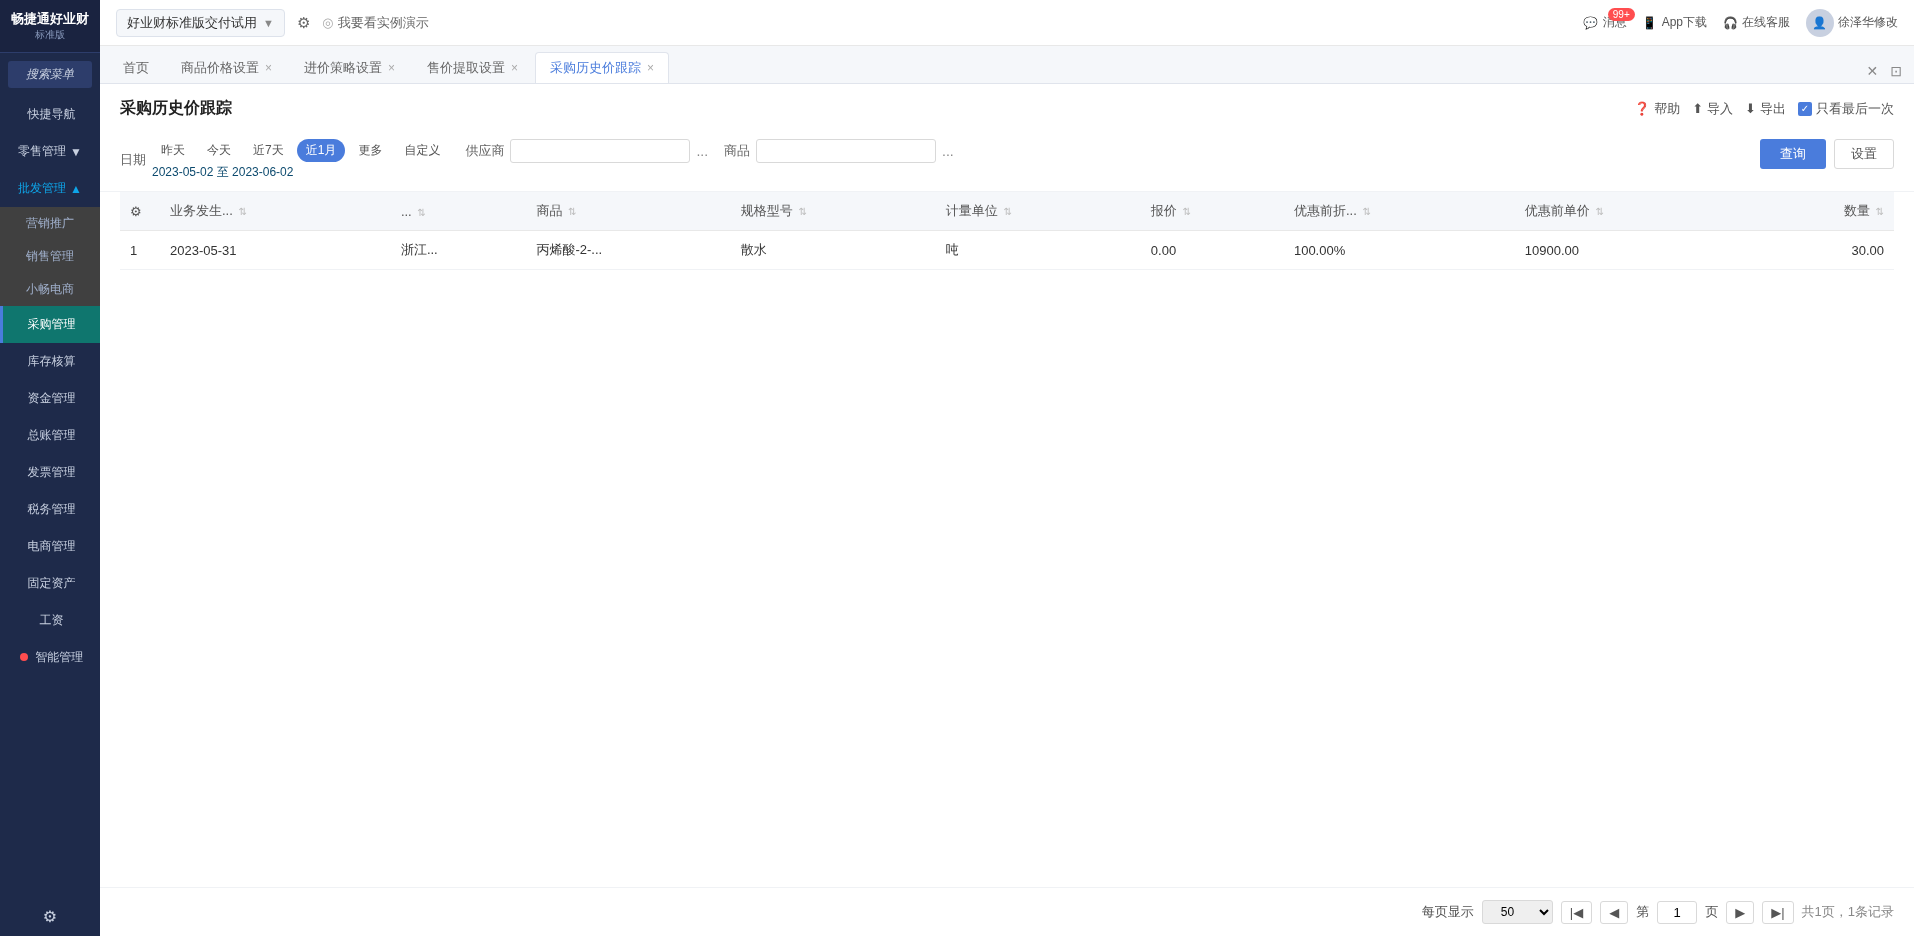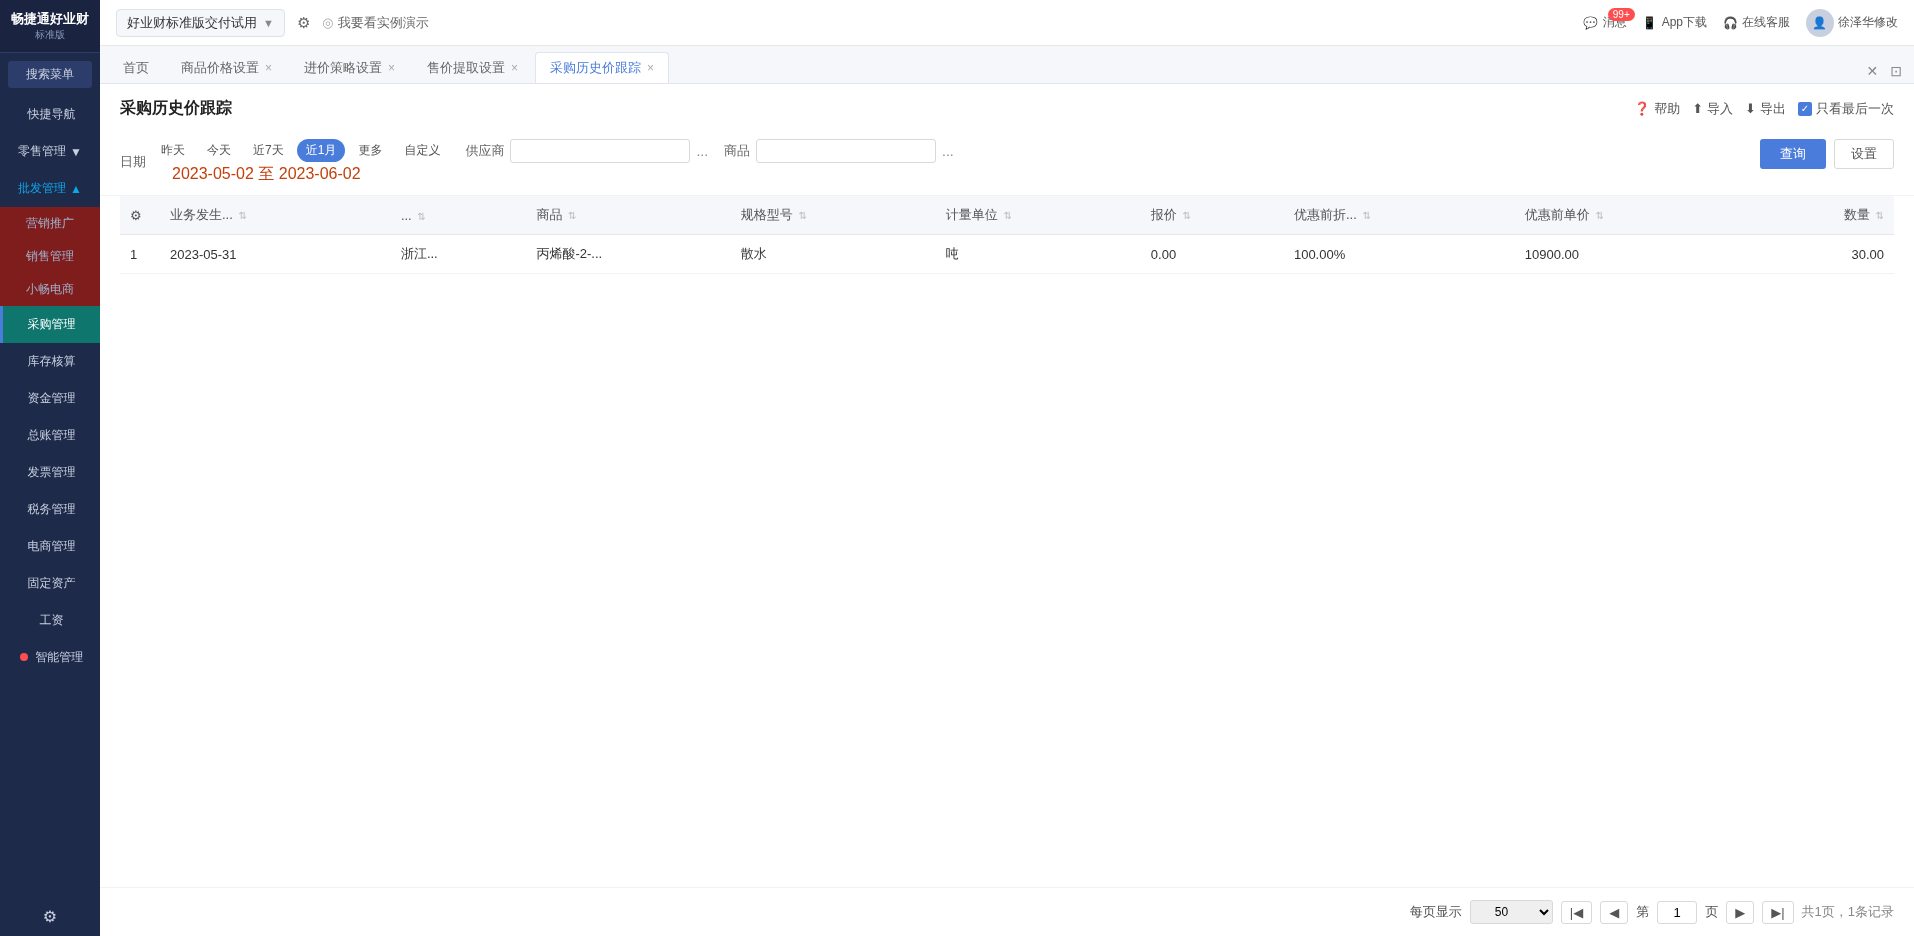--- a/index.html
+++ b/index.html
@@ -4,26 +4,26 @@
   <style>
     * { box-sizing: border-box; margin: 0; padding: 0; }
     body { font-family: 'Microsoft YaHei', 'PingFang SC', sans-serif; font-size: 13px; background: #f0f2f5; color: #333; display: flex; height: 936px; overflow: hidden; }
 
     
     .sidebar { width: 100px; background: #1e2a4a; color: #c8d0e0; display: flex; flex-direction: column; flex-shrink: 0; }
     .sidebar-logo { padding: 10px 8px; background: #1a2340; text-align: center; color: #fff; font-size: 11px; line-height: 1.4; border-bottom: 1px solid #2d3d6b; }
     .sidebar-logo .logo-title { font-size: 13px; font-weight: bold; color: #fff; }
     .sidebar-logo .logo-sub { font-size: 10px; color: #8899bb; }
     .sidebar-search { padding: 8px; }
-    .sidebar-search-btn { width: 100%; background: #2d3d6b; border: none; color: #c8d0e0; padding: 5px 8px; border-radius: 3px; cursor: pointer; font-size: 12px; text-align: center; }
+    .sidebar-search-btn { width: 100%; background: #2d3d6b; border: none; color: #c8d0e0; padding: 5px 8px; border-radius: 3px; cursor: pointer; font-size: 12px; text-align: center; font-style: italic; }
     .sidebar-nav-item { padding: 10px 8px; text-align: center; cursor: pointer; font-size: 12px; color: #c8d0e0; border-left: 3px solid transparent; }
     .sidebar-nav-item.active { background: #0f766e; color: #fff; border-left-color: #4a7cdc; }
     .sidebar-section-header { padding: 10px 8px; text-align: center; cursor: pointer; font-size: 12px; color: #c8d0e0; display: flex; align-items: center; justify-content: center; gap: 4px; }
     .sidebar-section-header.expanded { color: #0ea5e9; }
-    .sidebar-sub-items { background: #7f1d1d; }
+    .sidebar-sub-items { background: #404040; }
     .sidebar-sub-item { padding: 8px 8px; text-align: center; cursor: pointer; font-size: 12px; color: #a0b0cc; }
     .sidebar-bottom { margin-top: auto; padding: 10px 8px; text-align: center; }
     .sidebar-gear { color: #c8d0e0; cursor: pointer; font-size: 16px; }
     .dot-indicator { width: 8px; height: 8px; background: #ff4d4f; border-radius: 50%; display: inline-block; margin-right: 4px; }
 
     
     .main { flex: 1; display: flex; flex-direction: column; overflow: hidden; }
 
     
     .topbar { background: #fff; border-bottom: 1px solid #e8e8e8; padding: 0 16px; height: 46px; display: flex; align-items: center; gap: 12px; }
@@ -56,38 +56,38 @@
     .checkbox-label { display: flex; align-items: center; gap: 4px; font-size: 13px; color: #555; cursor: pointer; }
     .checkbox-blue { width: 14px; height: 14px; background: #4a7cdc; border-radius: 2px; display: inline-flex; align-items: center; justify-content: center; color: #fff; font-size: 10px; }
 
     
     .filter-bar { padding: 10px 20px; border-bottom: 1px solid #f0f2f5; display: flex; align-items: flex-start; gap: 16px; flex-wrap: wrap; }
     .filter-group { display: flex; align-items: center; gap: 6px; }
     .filter-label { color: #666; font-size: 13px; white-space: nowrap; }
     .filter-date-btns { display: flex; gap: 4px; align-items: center; }
     .filter-date-btn { padding: 2px 8px; border-radius: 3px; border: 1px solid transparent; cursor: pointer; font-size: 12px; color: #555; background: none; text-align: center; }
     .filter-date-btn.active { background: #4a7cdc; color: #fff; border-radius: 12px; }
-    .filter-date-range { font-size: 16px; color: #c2410c; margin-top: 2px; margin-left: 20px; }
+    .filter-date-range { font-size: 12px; color: #0c4a6e; margin-top: 2px; }
     .filter-input { border: 1px solid #d9d9d9; border-radius: 3px; padding: 4px 8px; font-size: 12px; width: 180px; color: #333; }
     .filter-dots { color: #888; cursor: pointer; font-size: 14px; }
     .filter-right { margin-left: auto; display: flex; gap: 8px; }
     .btn-primary { background: #4a7cdc; color: #fff; border: none; border-radius: 3px; padding: 6px 20px; cursor: pointer; font-size: 13px; }
     .btn-default { background: #fff; color: #555; border: 1px solid #d9d9d9; border-radius: 3px; padding: 5px 16px; cursor: pointer; font-size: 13px; }
 
     
     .table-container { flex: 1; overflow: auto; padding: 0 20px; }
     table { width: 100%; border-collapse: collapse; font-size: 13px; }
     thead tr { background: #f5f7fa; }
     th { padding: 10px 10px; text-align: left; color: #555; font-weight: 500; border-bottom: 1px solid #e8e8e8; white-space: nowrap; }
     th .sort-icons { color: #bbb; font-size: 10px; margin-left: 2px; }
     td { padding: 10px 10px; border-bottom: 1px solid #f0f2f5; color: #333; }
 
     
     .pagination-bar { display: flex; align-items: center; justify-content: flex-end; padding: 12px 20px; gap: 8px; border-top: 1px solid #f0f2f5; font-size: 13px; color: #555; }
-    .pagination-select { border: 1px solid #d9d9d9; border-radius: 3px; padding: 3px 20px; font-size: 12px; }
+    .pagination-select { border: 1px solid #d9d9d9; border-radius: 3px; padding: 3px 14px; font-size: 12px; }
     .pagination-btn { border: 1px solid #d9d9d9; background: #fff; border-radius: 3px; padding: 3px 8px; cursor: pointer; color: #555; font-size: 13px; }
     .pagination-btn:disabled { color: #ccc; cursor: not-allowed; }
     .pagination-page-input { border: 1px solid #d9d9d9; border-radius: 3px; padding: 3px 6px; width: 40px; text-align: center; font-size: 13px; }
     .pagination-info { color: #888; font-size: 13px; }
   </style>
 </head>
 <body>
 
 <div class="sidebar">
   <div class="sidebar-logo">

